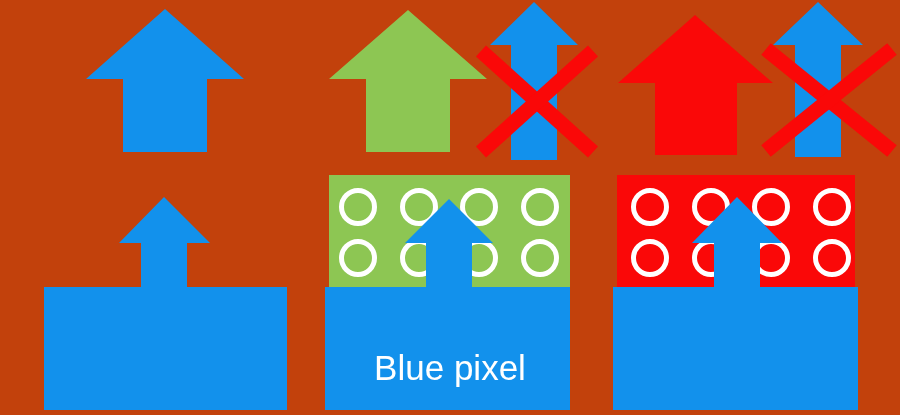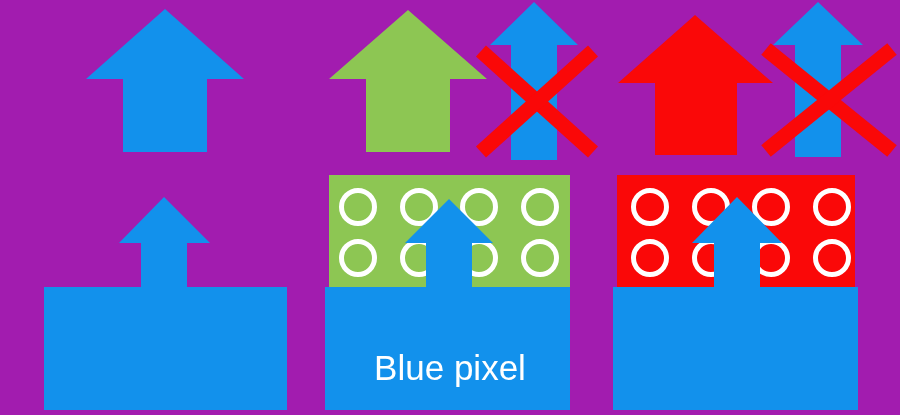--- a/index.html
+++ b/index.html
@@ -5,21 +5,21 @@
   html, body {
     margin: 0;
     padding: 0;
     background: #000000;
     font-family: "Liberation Sans", sans-serif;
   }
   .stage {
     position: relative;
     width: 900px;
     height: 415px;
-    background: #a21caf;
+    background: #c2410c;
     overflow: hidden;
   }
   .stage svg { display: block; }
   text.pixel-label {
     font-family: "Liberation Sans", sans-serif;
     font-size: 35px;
     font-weight: 400;
   }
 </style>
 </head>

